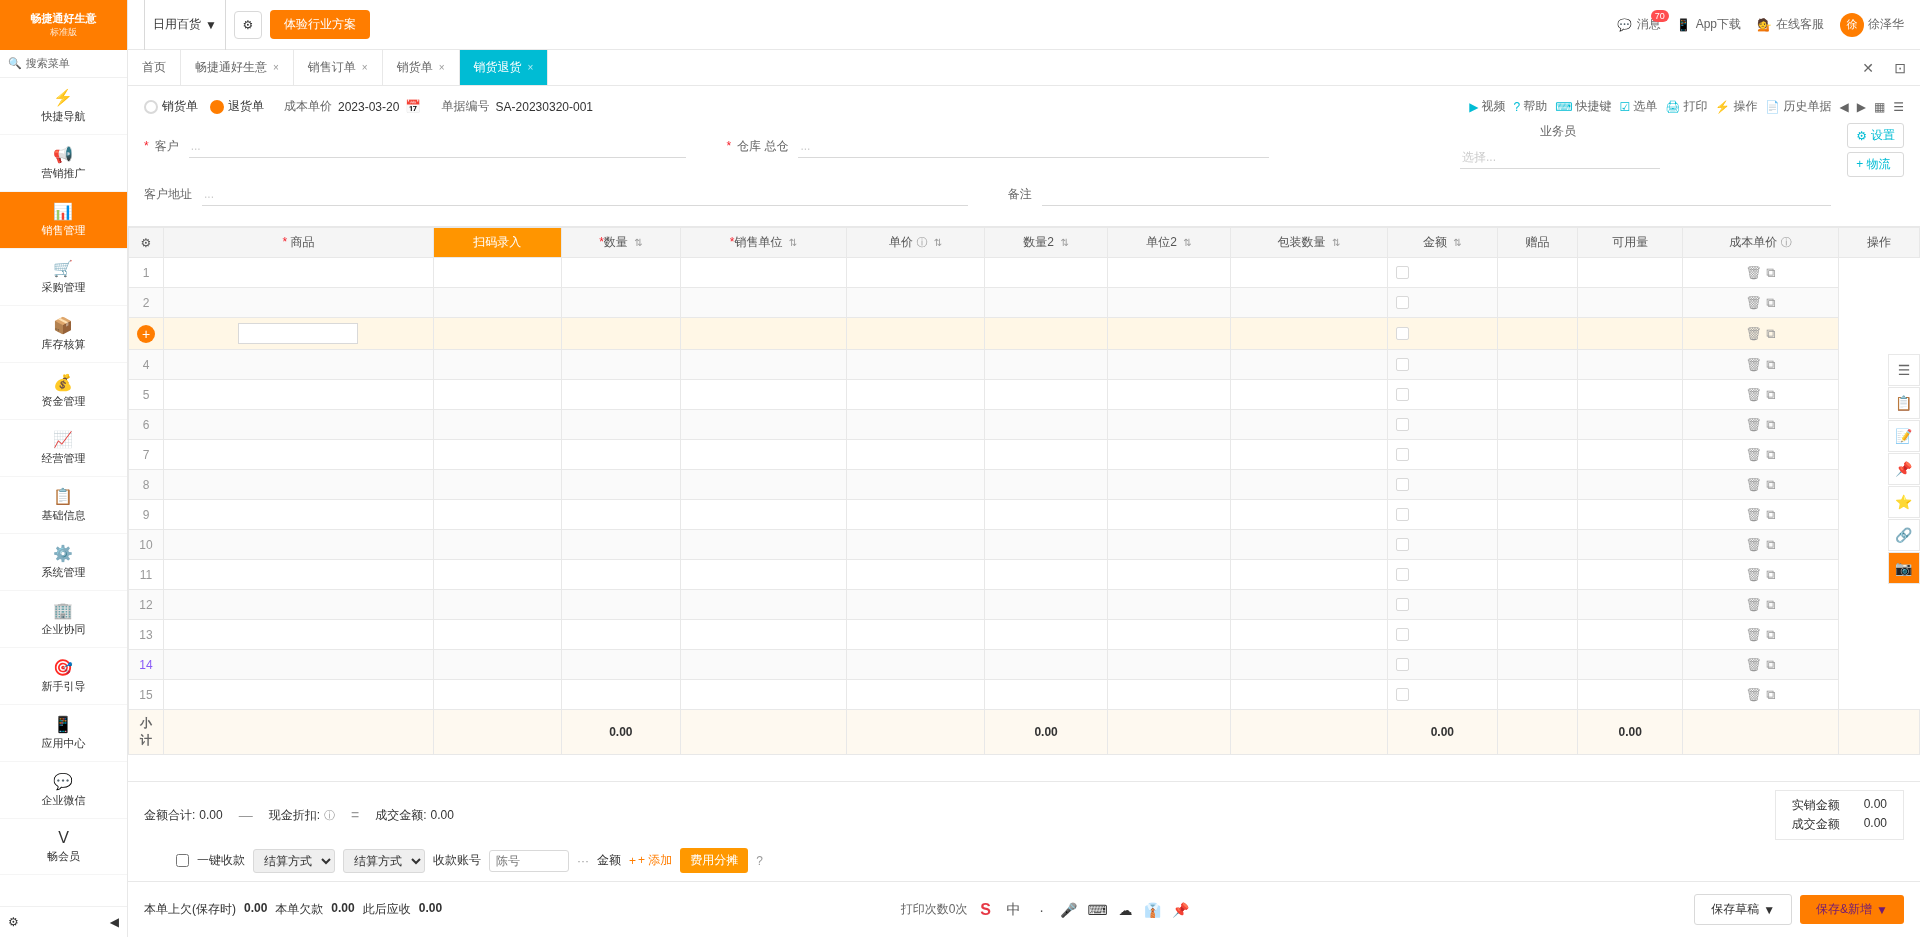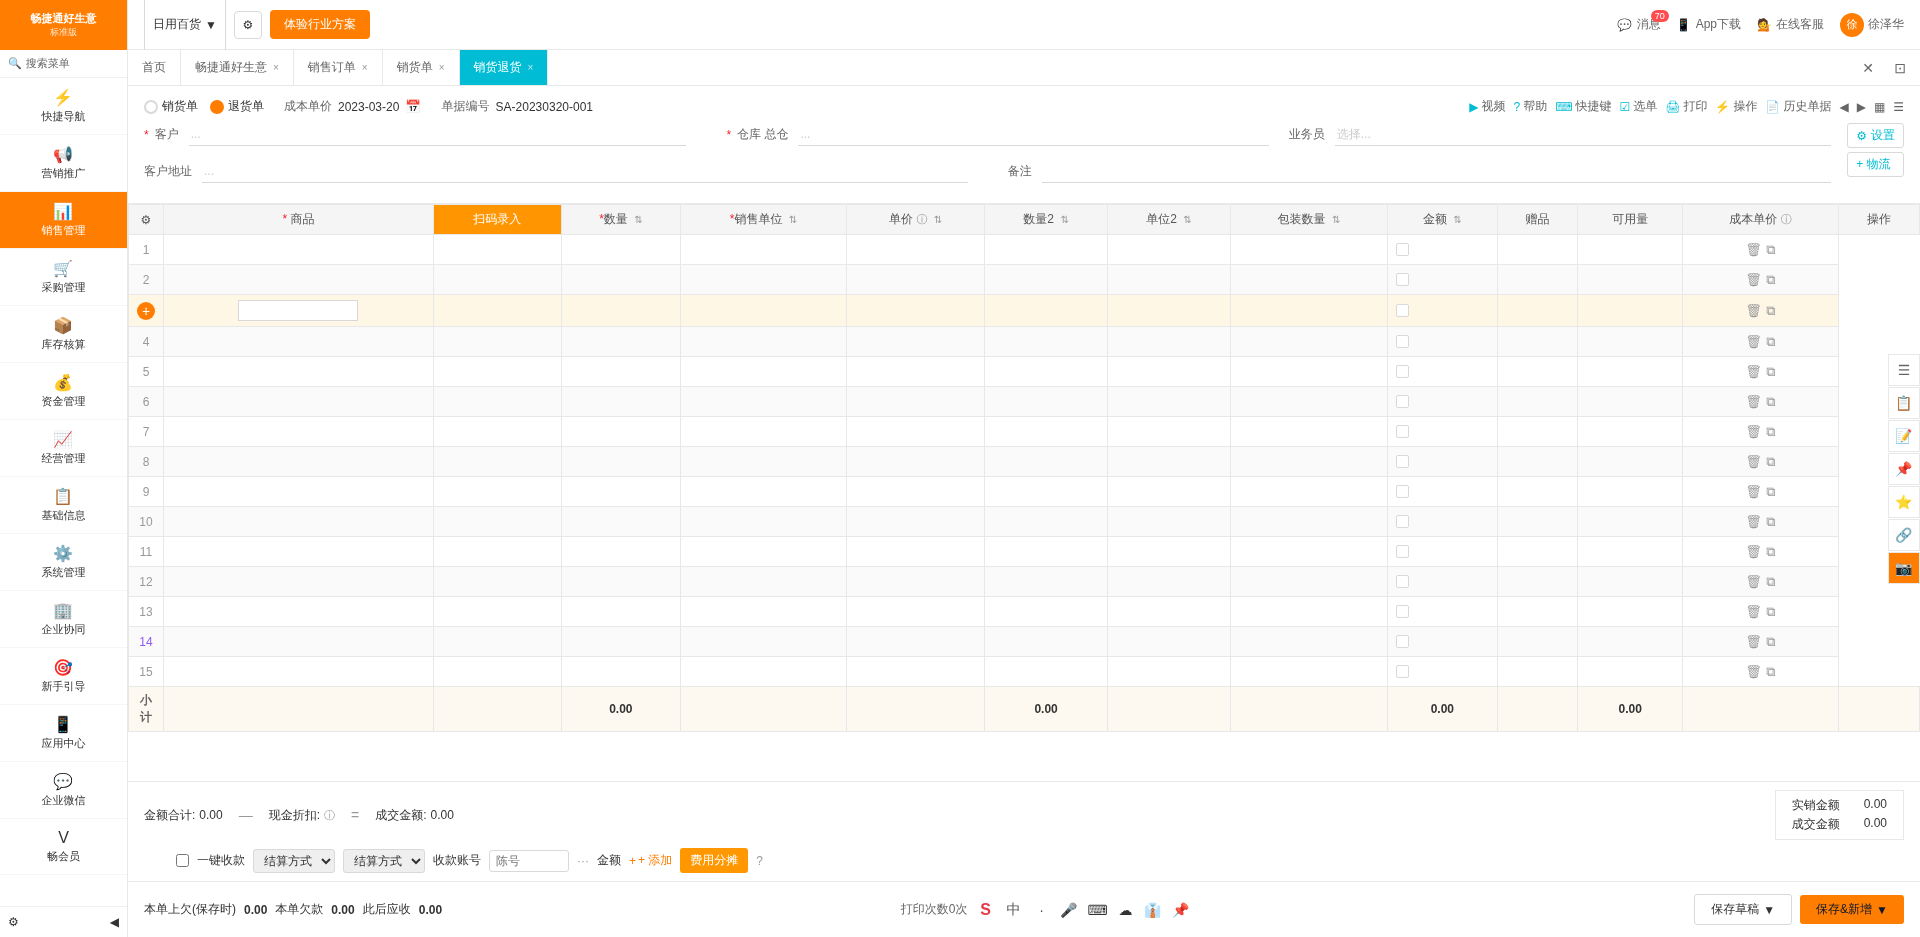--- a/index.html
+++ b/index.html
@@ -103,25 +103,25 @@
     .payment-checkbox { width: 13px; height: 13px; border: 1px solid #d9d9d9; border-radius: 2px; }
     .payment-select { border: 1px solid #d9d9d9; padding: 3px 6px; border-radius: 3px; font-size: 12px; color: #333; }
     .payment-input { border: 1px solid #d9d9d9; padding: 3px 6px; border-radius: 3px; font-size: 12px; width: 80px; }
     .add-btn { display: flex; align-items: center; gap: 2px; color: #ff7d00; cursor: pointer; font-size: 12px; }
     .fee-btn { background: #ff9800; color: #fff; border: none; padding: 4px 10px; border-radius: 3px; cursor: pointer; font-size: 12px; }
     .help-icon { color: #999; cursor: pointer; font-size: 12px; }
 
     
     .action-buttons { display: flex; gap: 8px; }
     .btn-save-draft { background: #fff; border: 1px solid #d9d9d9; padding: 6px 16px; border-radius: 3px; cursor: pointer; font-size: 12px; color: #333; display: flex; align-items: center; gap: 4px; margin-left: 44px; }
-    .btn-save-new { background: #ff7d00; color: #0f172a; border: none; padding: 6px 16px; border-radius: 3px; cursor: pointer; font-size: 12px; display: flex; align-items: center; gap: 4px; }
+    .btn-save-new { background: #ff7d00; color: #701a75; border: none; padding: 6px 16px; border-radius: 3px; cursor: pointer; font-size: 12px; display: flex; align-items: center; gap: 4px; }
 
     
     .footer-bar { height: 56px; background: #fff; border-top: 1px solid #e8e8e8; display: flex; align-items: center; justify-content: space-between; padding: 0 16px; flex-shrink: 0; }
-    .footer-left { display: flex; align-items: center; gap: 8px; font-size: 12px; }
+    .footer-left { display: flex; align-items: flex-start; gap: 8px; font-size: 12px; }
     .footer-center { display: flex; align-items: center; gap: 8px; }
     .footer-icon { width: 20px; height: 20px; display: flex; align-items: center; justify-content: center; cursor: pointer; font-size: 14px; }
     .footer-right { display: flex; align-items: center; gap: 8px; }
 
     .print-info { font-size: 12px; color: #666; }
 
     
     .right-float-panel { position: fixed; right: 0; top: 50%; transform: translateY(-50%); display: flex; flex-direction: column; gap: 2px; }
     .float-btn { width: 32px; height: 32px; background: #fff; border: 1px solid #e8e8e8; display: flex; align-items: center; justify-content: center; cursor: pointer; font-size: 14px; color: #666; }
     .float-btn.active { background: #ff7d00; color: #fff; }
@@ -333,21 +333,21 @@
               <div class="field-group">
                 <span class="field-required">*</span>
                 <span class="field-label">客户</span>
                 <input class="field-input" style="width: 200px;" placeholder="...">
               </div>
               <div class="field-group" style="margin-left:40px;">
                 <span class="field-required">*</span>
                 <span class="field-label">仓库 总仓</span>
                 <input class="field-input" style="width: 200px;" placeholder="...">
               </div>
-              <div class="field-group" style="margin-left:20px;">
+              <div class="field-group" style="margin-left:20px;flex-direction:column;">
                 <span class="field-label">业务员</span>
                 <input class="field-input" style="width: 200px;" placeholder="选择...">
               </div>
             </div>
             <div class="form-row">
               <div class="field-group">
                 <span class="field-label">客户地址</span>
                 <input class="field-input" style="width: 300px;" placeholder="...">
               </div>
               <div class="field-group" style="margin-left:40px;">

